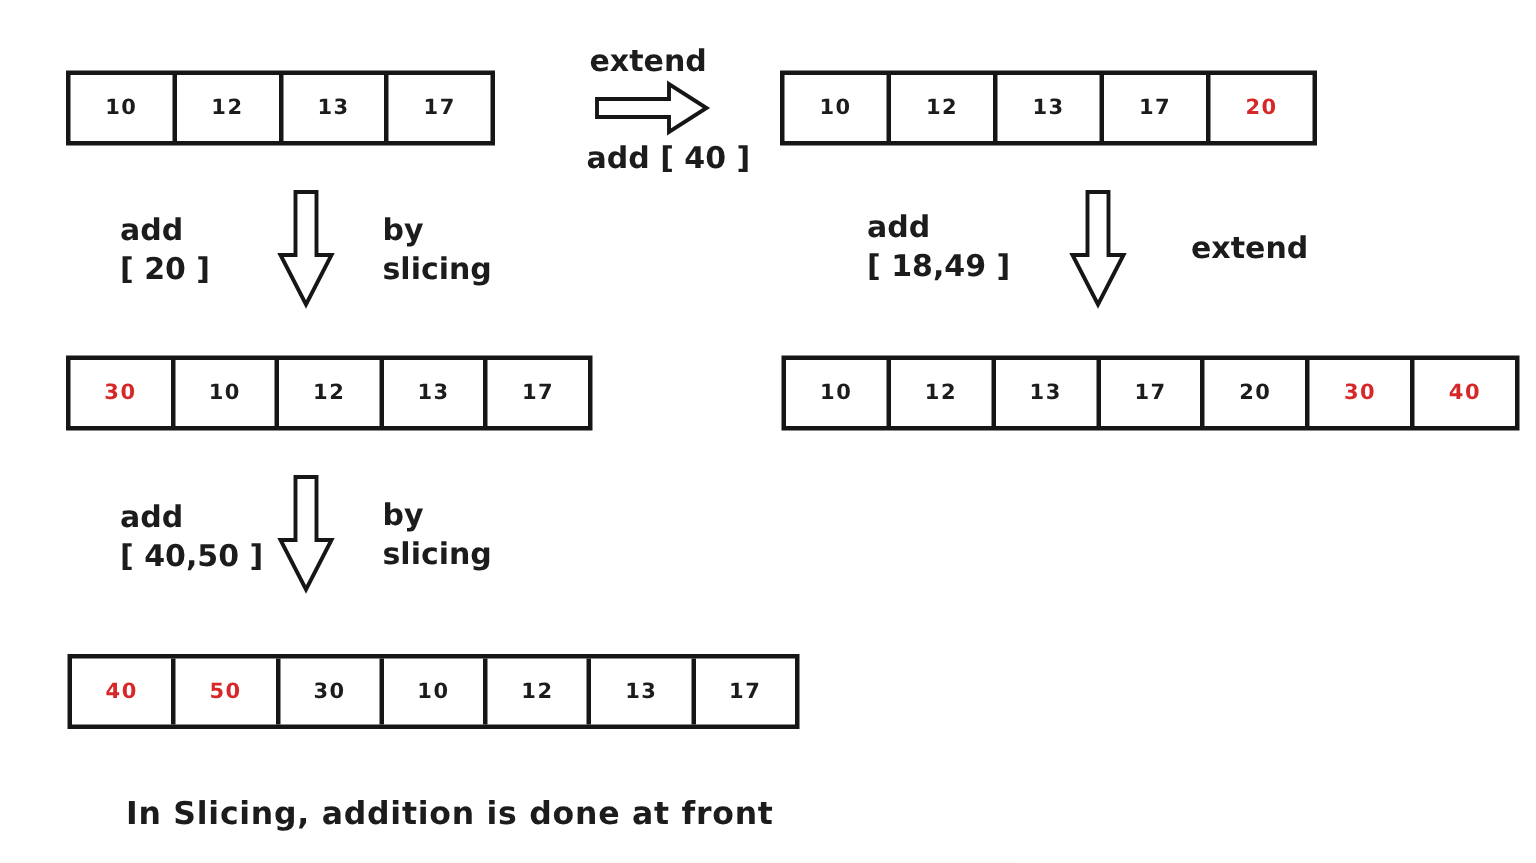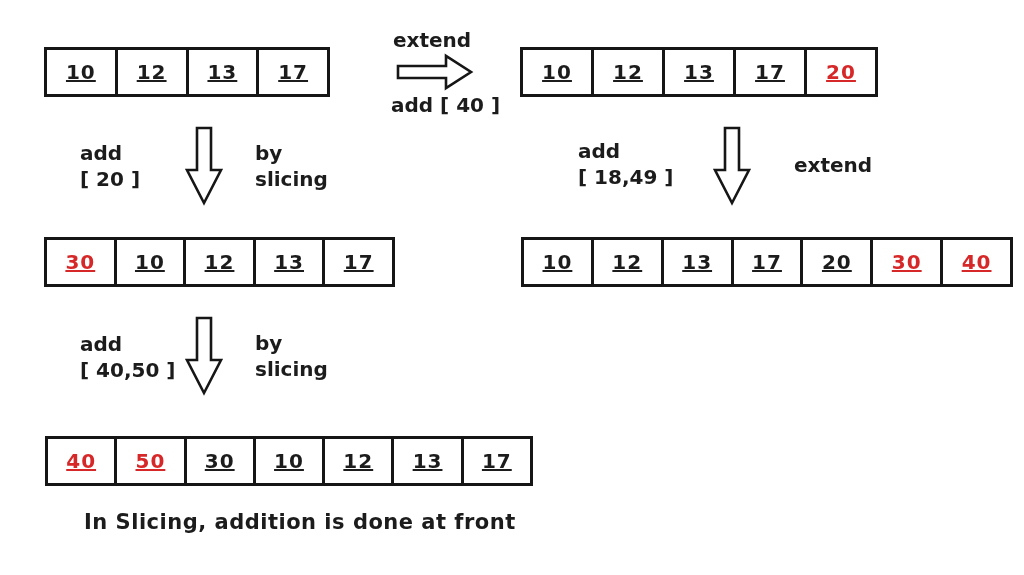--- a/index.html
+++ b/index.html
@@ -26,26 +26,25 @@
   .array {
     display: flex;
     border: 3px solid #161616;
     background: #fff;
   }
   .cell {
     flex: 1 1 0;
     display: flex;
     align-items: center;
     justify-content: center;
-    font-size: 20px;
+    font-size: 14px;
     font-weight: 700;
     letter-spacing: 1px;
     border-left: 3px solid #161616;
     color: var(--ink);
-    text-decoration: underline;
   }
   .cell:first-child { border-left: none; }
   .cell.red { color: var(--red); }
 
   
   .lbl {
     font-weight: 700;
     font-size: 20px;
     line-height: 26px;
     color: var(--ink);
@@ -140,15 +139,15 @@
   <div class="array abs" style="left:45px; top:436px; width:488px; height:50px;">
       <div class="cell red">40</div>
       <div class="cell red">50</div>
       <div class="cell">30</div>
       <div class="cell">10</div>
       <div class="cell">12</div>
       <div class="cell">13</div>
       <div class="cell">17</div>
     </div>
 
-  <div class="caption abs" style="left:84px; top:510px;">In Slicing, addition is done at front</div>
+  <div class="caption abs" style="left:84px; top:530px;">In Slicing, addition is done at front</div>
 
 </div>
 
 </body></html>

